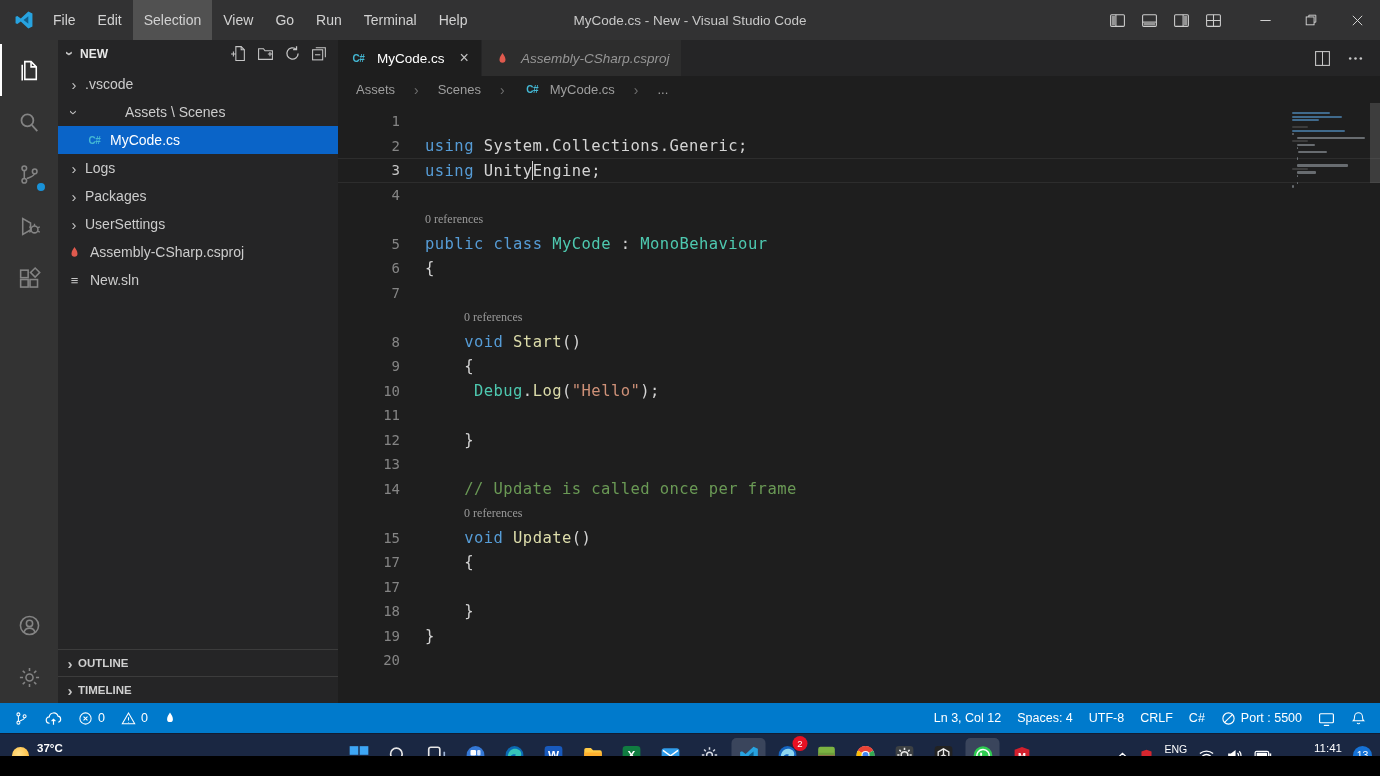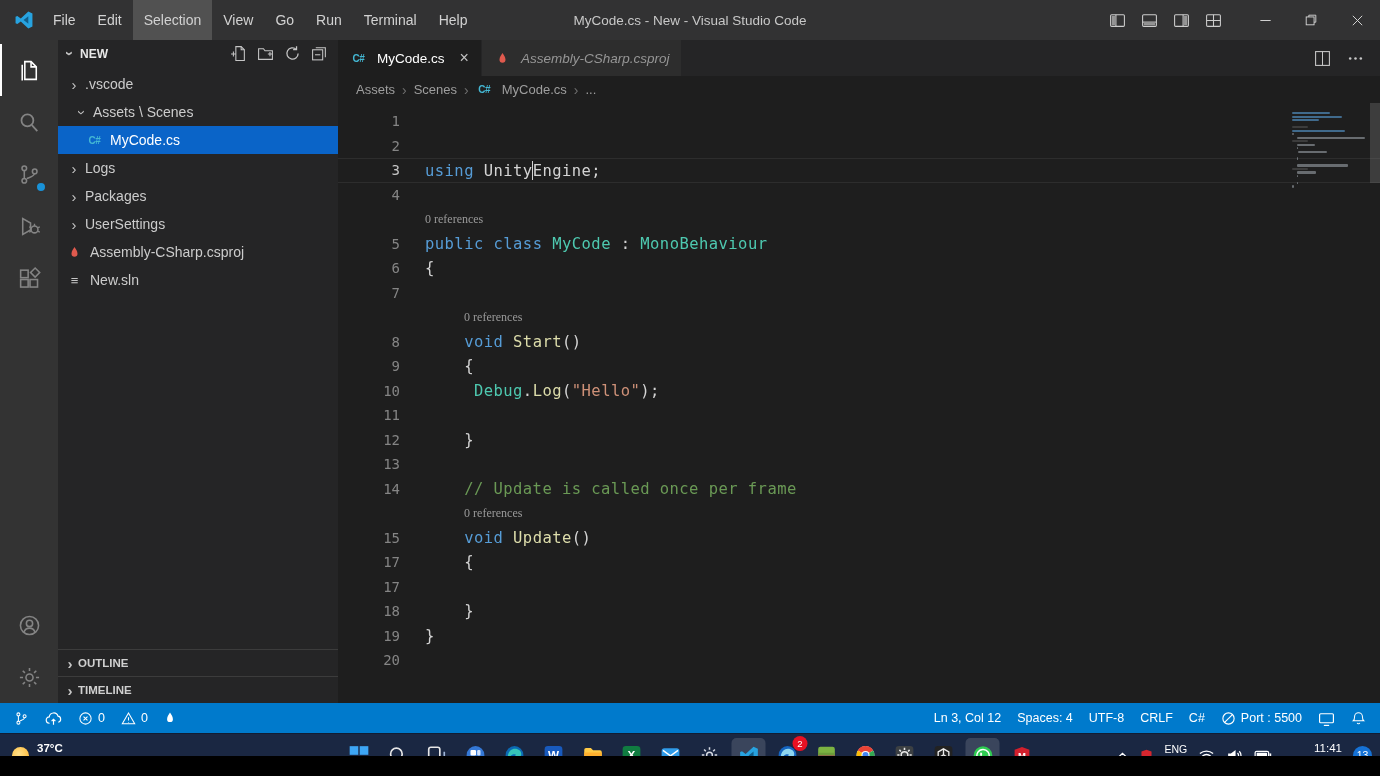--- a/index.html
+++ b/index.html
@@ -45,21 +45,21 @@
 .sb-bottom-row{height:27px;border-top:1px solid #3c3c3c;display:flex;align-items:center;font-size:11.5px;font-weight:bold;color:#d0d0d0;padding-left:4px;background:#252526}
 
 
 .editor{flex:1;display:flex;flex-direction:column;min-width:0;background:#1e1e1e}
 .tabbar{height:36px;background:#252526;display:flex}
 .tab{display:flex;align-items:center;padding:0 12px;font-size:13.5px;color:#969696;background:#2d2d2d;border-right:1px solid #252526;gap:6px}
 .tab.active{background:#1e1e1e;color:#fff}
 .tab.preview .lbl{font-style:italic}
 .tab .close{margin-left:9px;font-size:16px;color:#c2c2c2}
 .tab-actions{margin-left:auto;display:flex;align-items:center;gap:16px;padding:0 16px;color:#c8c8c8}
-.breadcrumbs{height:27px;display:flex;align-items:center;gap:7px;padding-left:18px;font-size:13px;color:#9e9e9e}
+.breadcrumbs{height:27px;display:flex;align-items:center;gap:19px;padding-left:18px;font-size:13px;color:#9e9e9e}
 .bc-sep{color:#6f6f6f;font-size:14px}
 .bc-item{display:flex;align-items:center;gap:5px}
 .codewrap{flex:1;position:relative;padding-top:6px;overflow:hidden}
 .crow{display:flex;height:24.5px;align-items:center;font-family:"DejaVu Sans Mono",monospace;font-size:15.5px;letter-spacing:.45px;white-space:pre;color:#d4d4d4}
 .ln{width:62px;text-align:right;color:#858585;font-size:14px;letter-spacing:0;flex-shrink:0}
 .ctext{padding-left:25px}
 .crow.cur{border-top:1px solid #2d2d2d;border-bottom:1px solid #2d2d2d}
 .crow.cur .ln{color:#c6c6c6}
 .lens-text{font-family:Liberation Serif, serif;font-size:12px;color:#9a9a9a;letter-spacing:0}
 .tk-kw{color:#569cd6}.tk-ty{color:#4ec9b0}.tk-fn{color:#dcdcaa}.tk-st{color:#ce9178}.tk-cm{color:#6a9955}.tk-pl{color:#d4d4d4}
@@ -265,21 +265,21 @@
                 <path d="M3.8 9.2h5"></path>
               </svg>
             </span>
           </span>
       </div>
       <div class="tree">
           <div class="tree-row" style="padding-left: 8px;">
             <span class="chev">›</span>
             <span class="lbl">.vscode</span>
           </div>
-          <div class="tree-row" style="padding-left: 16px;">
+          <div class="tree-row" style="padding-left: 8px; gap: 40px;">
             <span class="chev open">›</span>
             <span class="lbl">Assets \ Scenes</span>
           </div>
           <div class="tree-row sel" style="padding-left: 28px;">
             <span class="fi fi-cs">C#</span>
             <span class="lbl">MyCode.cs</span>
           </div>
           <div class="tree-row" style="padding-left: 8px;">
             <span class="chev">›</span>
             <span class="lbl">Logs</span>
@@ -364,21 +364,21 @@
             <span>MyCode.cs</span>
           </span>
           <span class="bc-sep">›</span>
           <span class="bc-item">
             <span>...</span>
           </span>
         </div>
       <div class="codewrap">
         <div id="code">
             <div class="crow"><span class="ln">1</span></div>
-            <div class="crow"><span class="ln">2</span></div>
+            <div class="crow"><span class="ln">2</span><span class="ctext"><span class="tk-kw">using</span><span class="tk-pl"> System.Collections.Generic;</span></span></div>
             <div class="crow cur"><span class="ln">3</span><span class="ctext"><span class="tk-kw">using</span><span class="tk-pl"> Unity</span><span class="cursor"></span><span class="tk-pl">Engine;</span></span></div>
             <div class="crow"><span class="ln">4</span><span class="ctext"></span></div>
             <div class="crow"><span class="ln"></span><span class="lens-text" style="padding-left: 25px;">0 references</span></div>
             <div class="crow"><span class="ln">5</span><span class="ctext"><span class="tk-kw">public</span><span class="tk-pl"> </span><span class="tk-kw">class</span><span class="tk-pl"> </span><span class="tk-ty">MyCode</span><span class="tk-pl"> : </span><span class="tk-ty">MonoBehaviour</span></span></div>
             <div class="crow"><span class="ln">6</span><span class="ctext"><span class="tk-pl">{</span></span></div>
             <div class="crow"><span class="ln">7</span></div>
             <div class="crow"><span class="ln"></span><span class="lens-text" style="padding-left: 64.12px;">0 references</span></div>
             <div class="crow"><span class="ln">8</span><span class="ctext"><span class="tk-pl">    </span><span class="tk-kw">void</span><span class="tk-pl"> </span><span class="tk-fn">Start</span><span class="tk-pl">()</span></span></div>
             <div class="crow"><span class="ln">9</span><span class="ctext"><span class="tk-pl">    {</span></span></div>
             <div class="crow"><span class="ln">10</span><span class="ctext"><span class="tk-pl">     </span><span class="tk-ty">Debug</span><span class="tk-pl">.</span><span class="tk-fn">Log</span><span class="tk-pl">(</span><span class="tk-st">"Hello"</span><span class="tk-pl">);</span></span></div>

